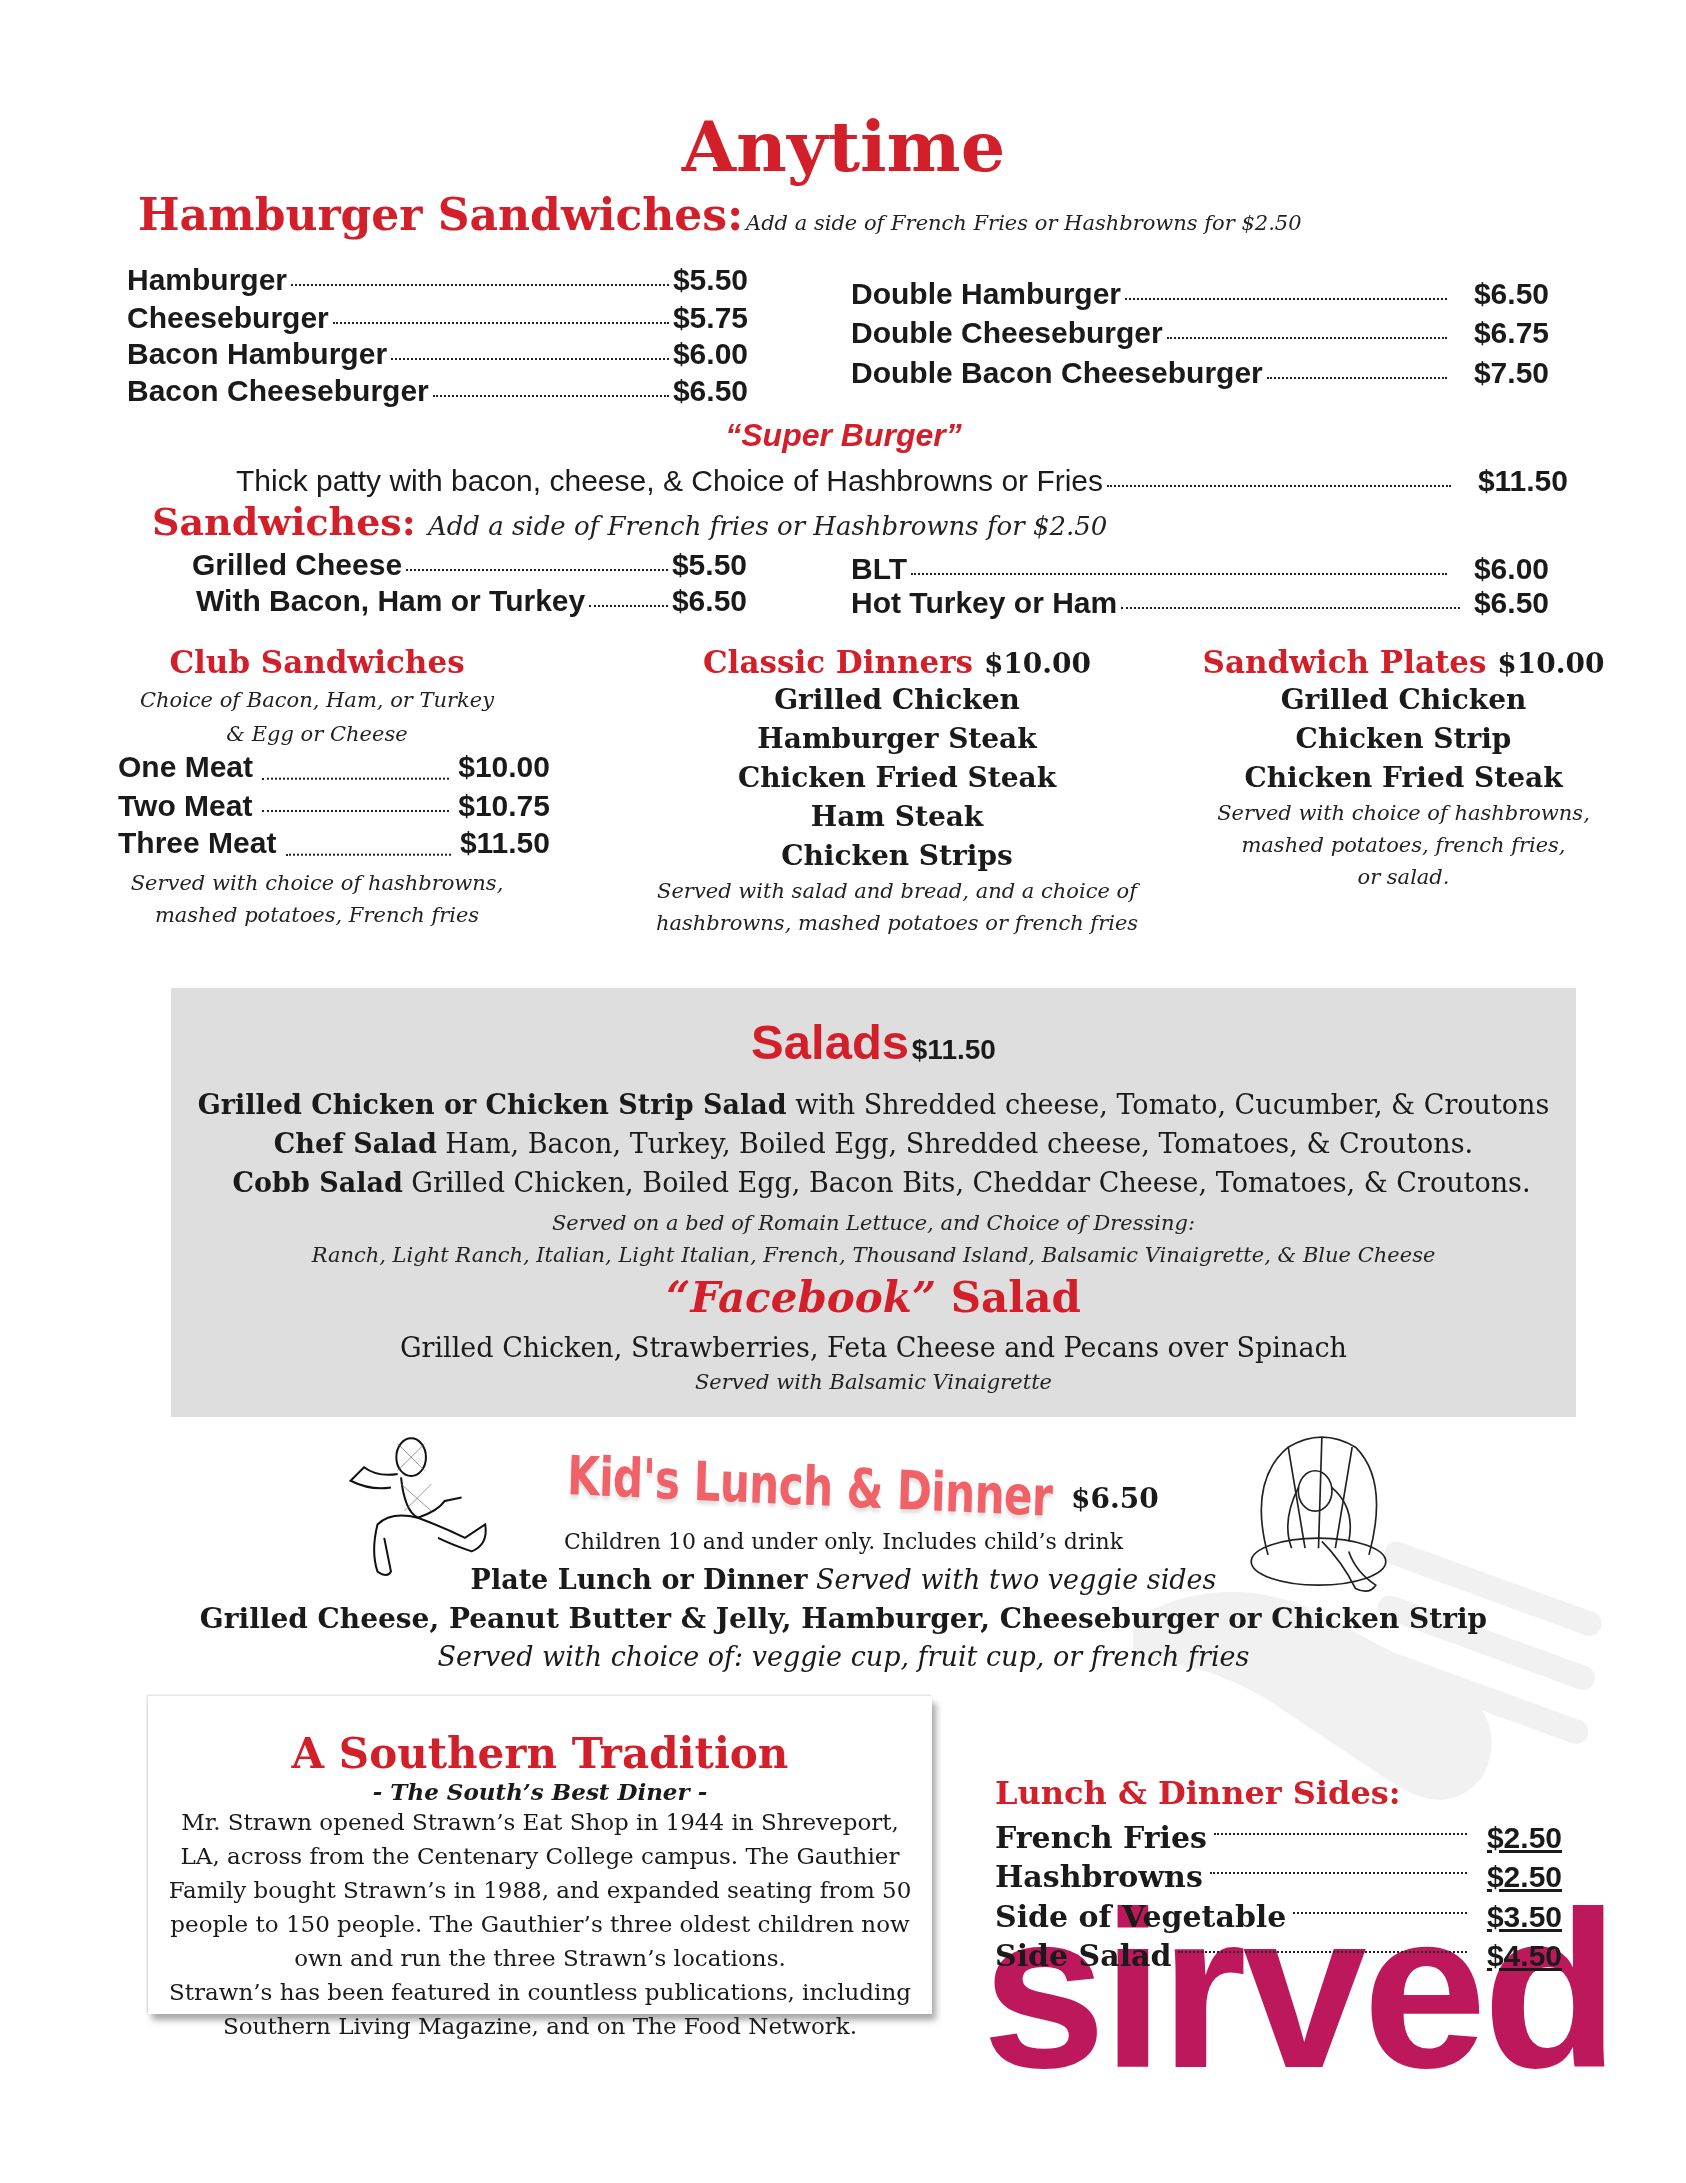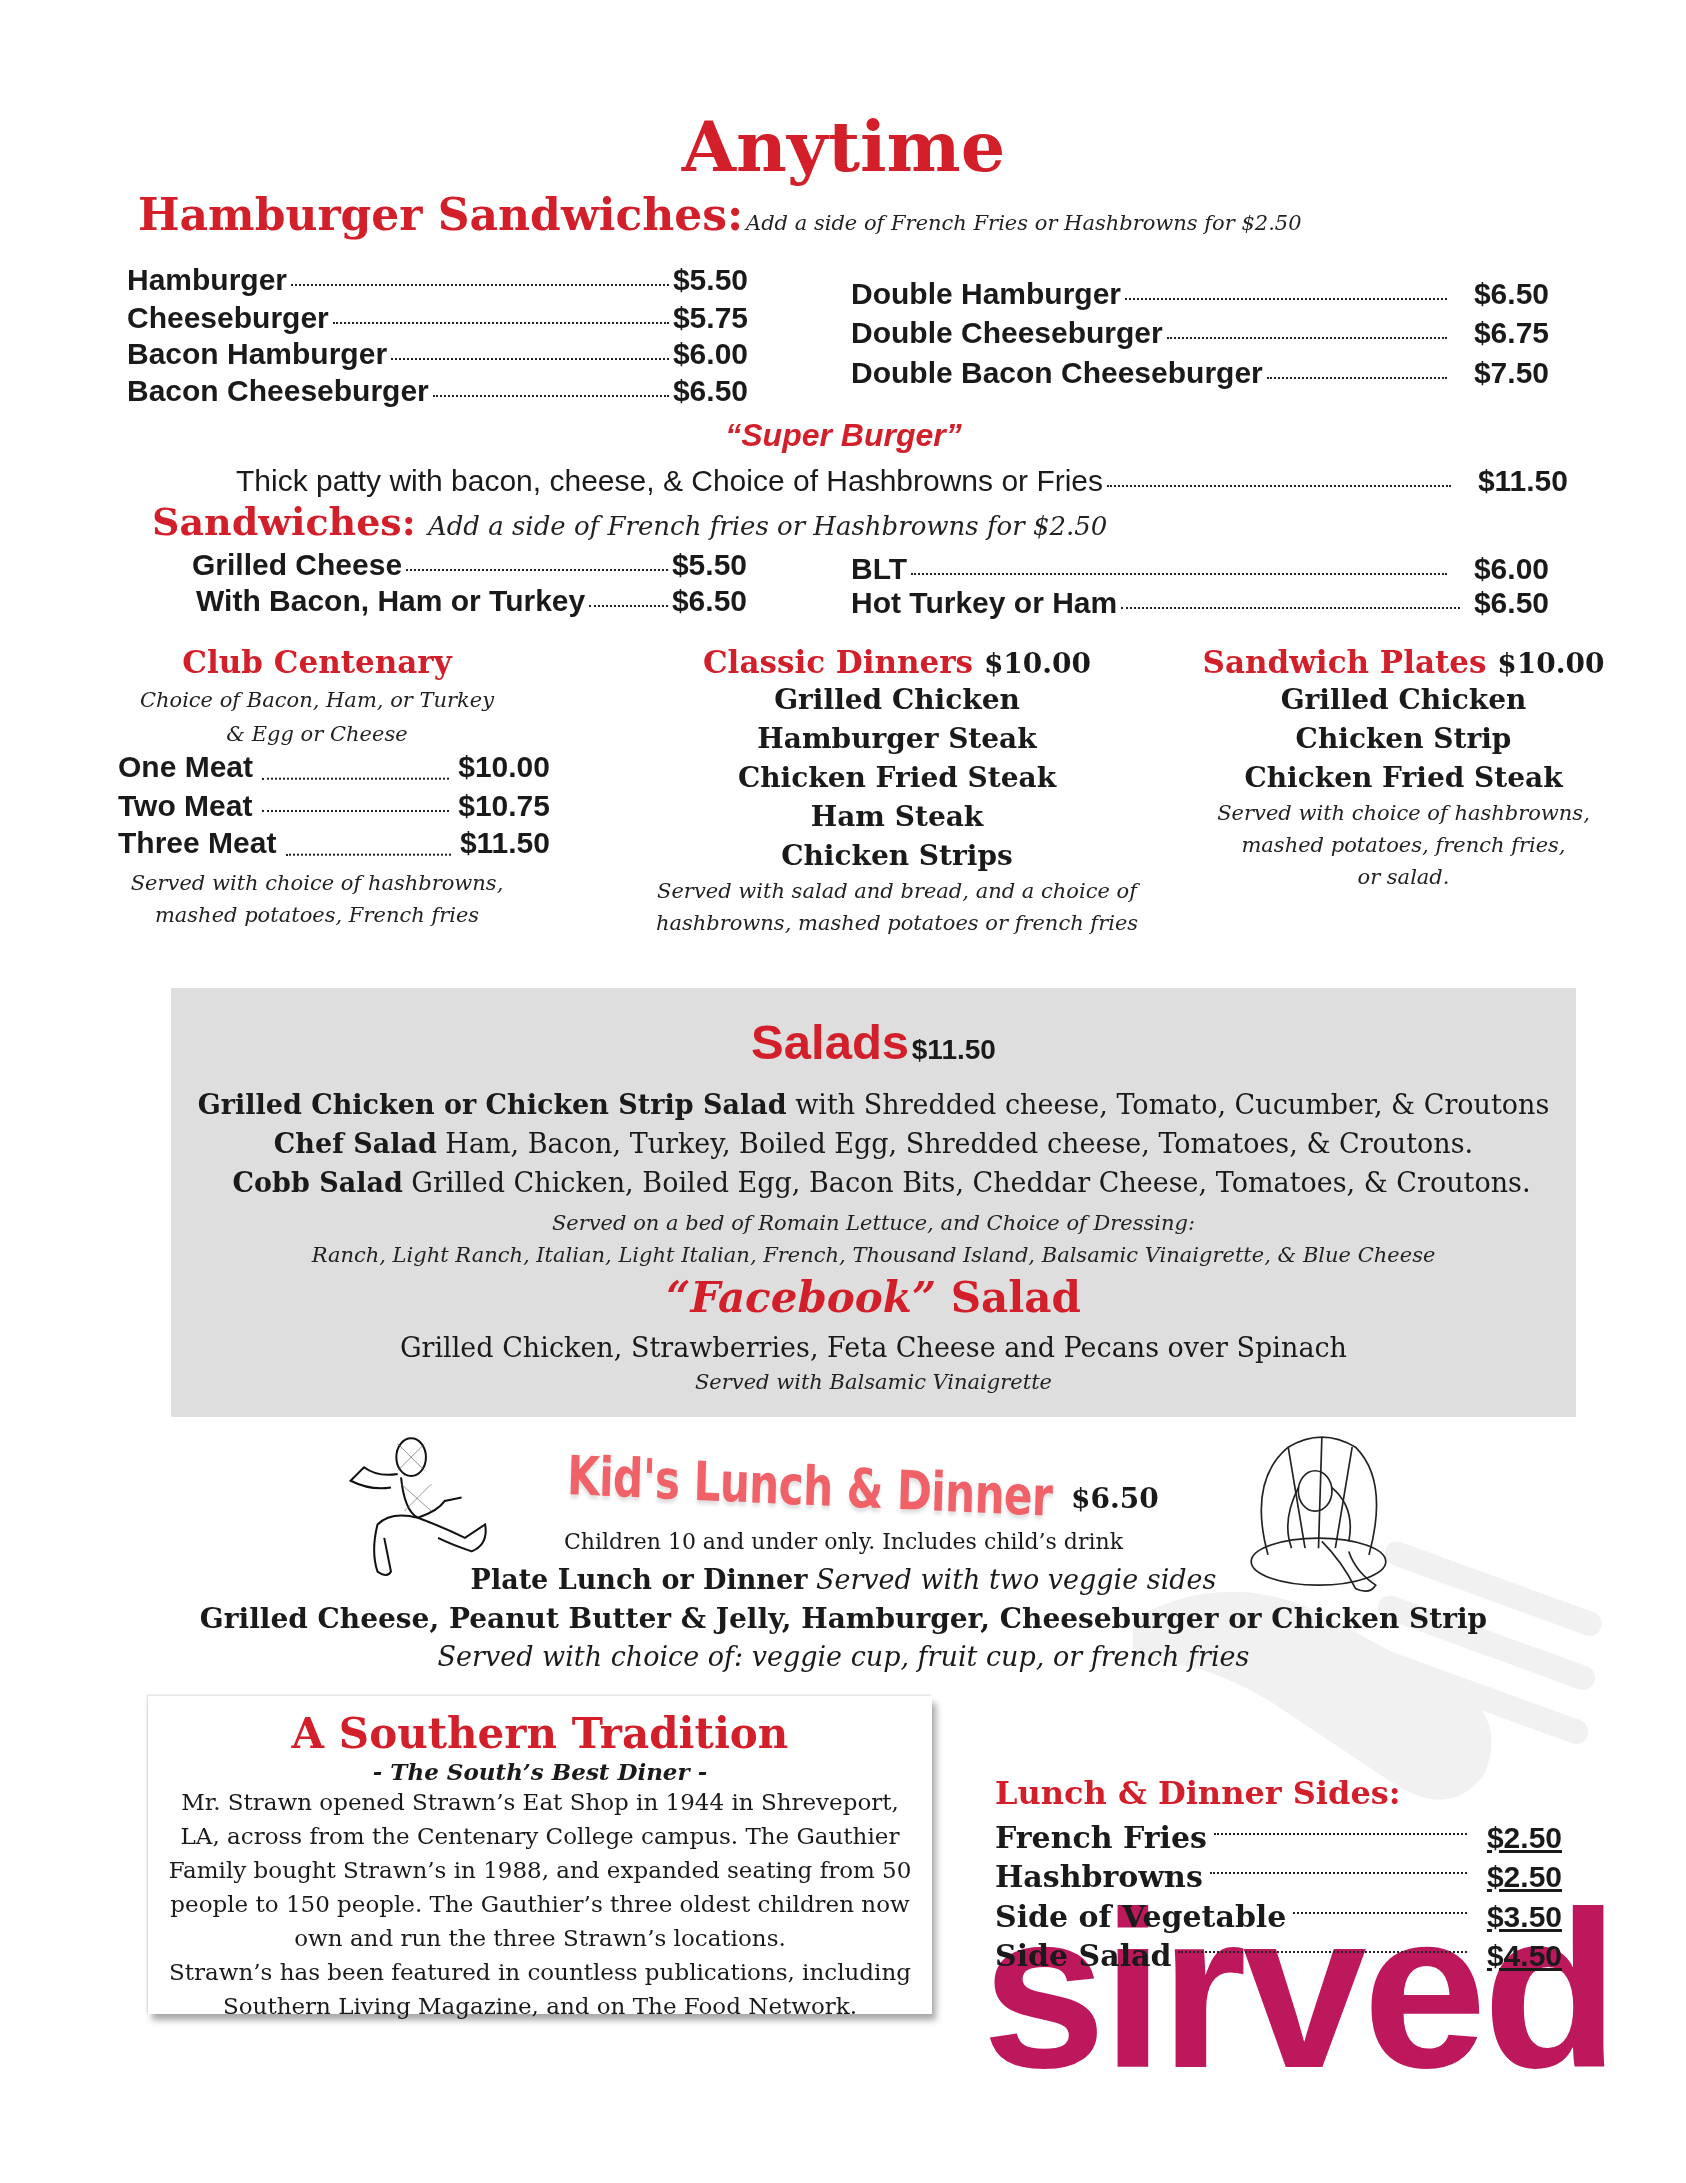--- a/index.html
+++ b/index.html
@@ -127,21 +127,21 @@
     <span class="dots" style="margin-right:27px"></span>
     <span class="price">$6.00</span>
 </div>
 <div class="row" style="left:851px;top:586px;width:698px;">
   <span class="name">Hot Turkey or Ham</span>
     <span class="dots" style="margin-right:13.5px"></span>
     <span class="price">$6.50</span>
 </div>
 
 <div class="col" style="left:108px;top:644px;width:418px;">
-  <div class="h">Club Centenary</div>
+  <div class="h">Club Sandwiches</div>
   <div class="sm" style="line-height:34px;margin-top:2.7px">Choice of Bacon, Ham, or Turkey</div>
   <div class="sm" style="line-height:34px">&amp; Egg or Cheese</div>
 </div>
 <div class="row" style="left:118px;top:750px;width:432px;">
   <span class="name">One Meat</span>
     <span class="dots" style="margin:0 9.4px;transform:translateY(2.7px)"></span>
     <span class="price">$10.00</span>
 </div>
 <div class="row" style="left:118px;top:789px;width:432px;">
   <span class="name">Two Meat</span>
@@ -224,21 +224,21 @@
 </div>
 <div class="abs serif" style="left:1071px;top:1482px;font-size:28px;font-weight:bold;">$6.50</div>
 <div class="abs serif center" style="left:0;width:1687px;top:1529px;font-size:22px;">Children 10 and under only. Includes child’s drink</div>
 <div class="abs center" style="left:0;width:1687px;top:1564px;white-space:nowrap;">
   <span class="serif" style="font-size:27px;font-weight:bold;">Plate Lunch or Dinner</span><span class="serif" style="font-size:27px;font-style:italic;"> Served with two veggie sides</span>
 </div>
 <div class="abs serif center" style="left:0;width:1687px;top:1602px;font-size:28px;font-weight:bold;white-space:nowrap;">Grilled Cheese, Peanut Butter &amp; Jelly, Hamburger, Cheeseburger or Chicken Strip</div>
 <div class="abs serif center" style="left:0;width:1687px;top:1641px;font-size:27px;font-style:italic;white-space:nowrap;">Served with choice of: veggie cup, fruit cup, or french fries</div>
 
 <div class="story">
-  <div class="serif red" style="font-size:42px;font-weight:bold;margin-top:13px;">A Southern Tradition</div>
+  <div class="serif red" style="font-size:42px;font-weight:bold;margin-top:33px;">A Southern Tradition</div>
   <div class="serif" style="font-size:23px;font-weight:bold;font-style:italic;line-height:27px;">- The South’s Best Diner -</div>
   <p>Mr. Strawn opened Strawn’s Eat Shop in 1944 in Shreveport,</p>
   <p>LA, across from the Centenary College campus. The Gauthier</p>
   <p>Family bought Strawn’s in 1988, and expanded seating from 50</p>
   <p>people to 150 people. The Gauthier’s three oldest children now</p>
   <p>own and run the three Strawn’s locations.</p>
   <p>Strawn’s has been featured in countless publications, including</p>
   <p>Southern Living Magazine, and on The Food Network.</p>
 </div>
 

